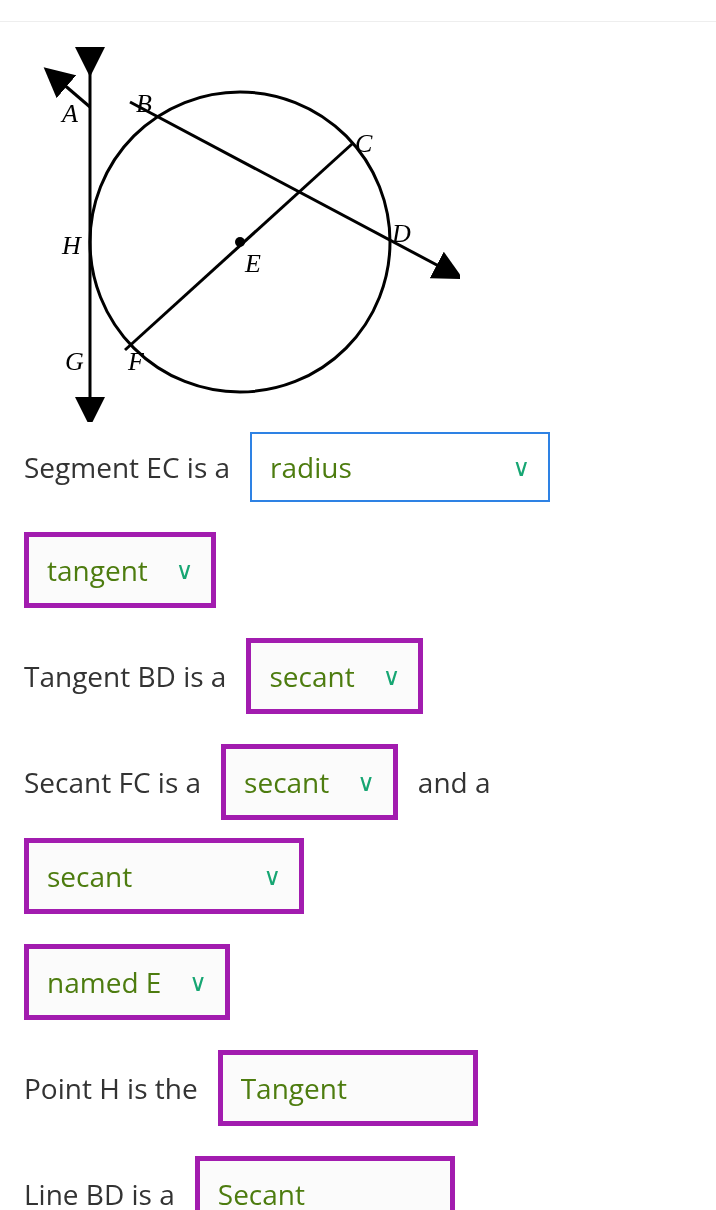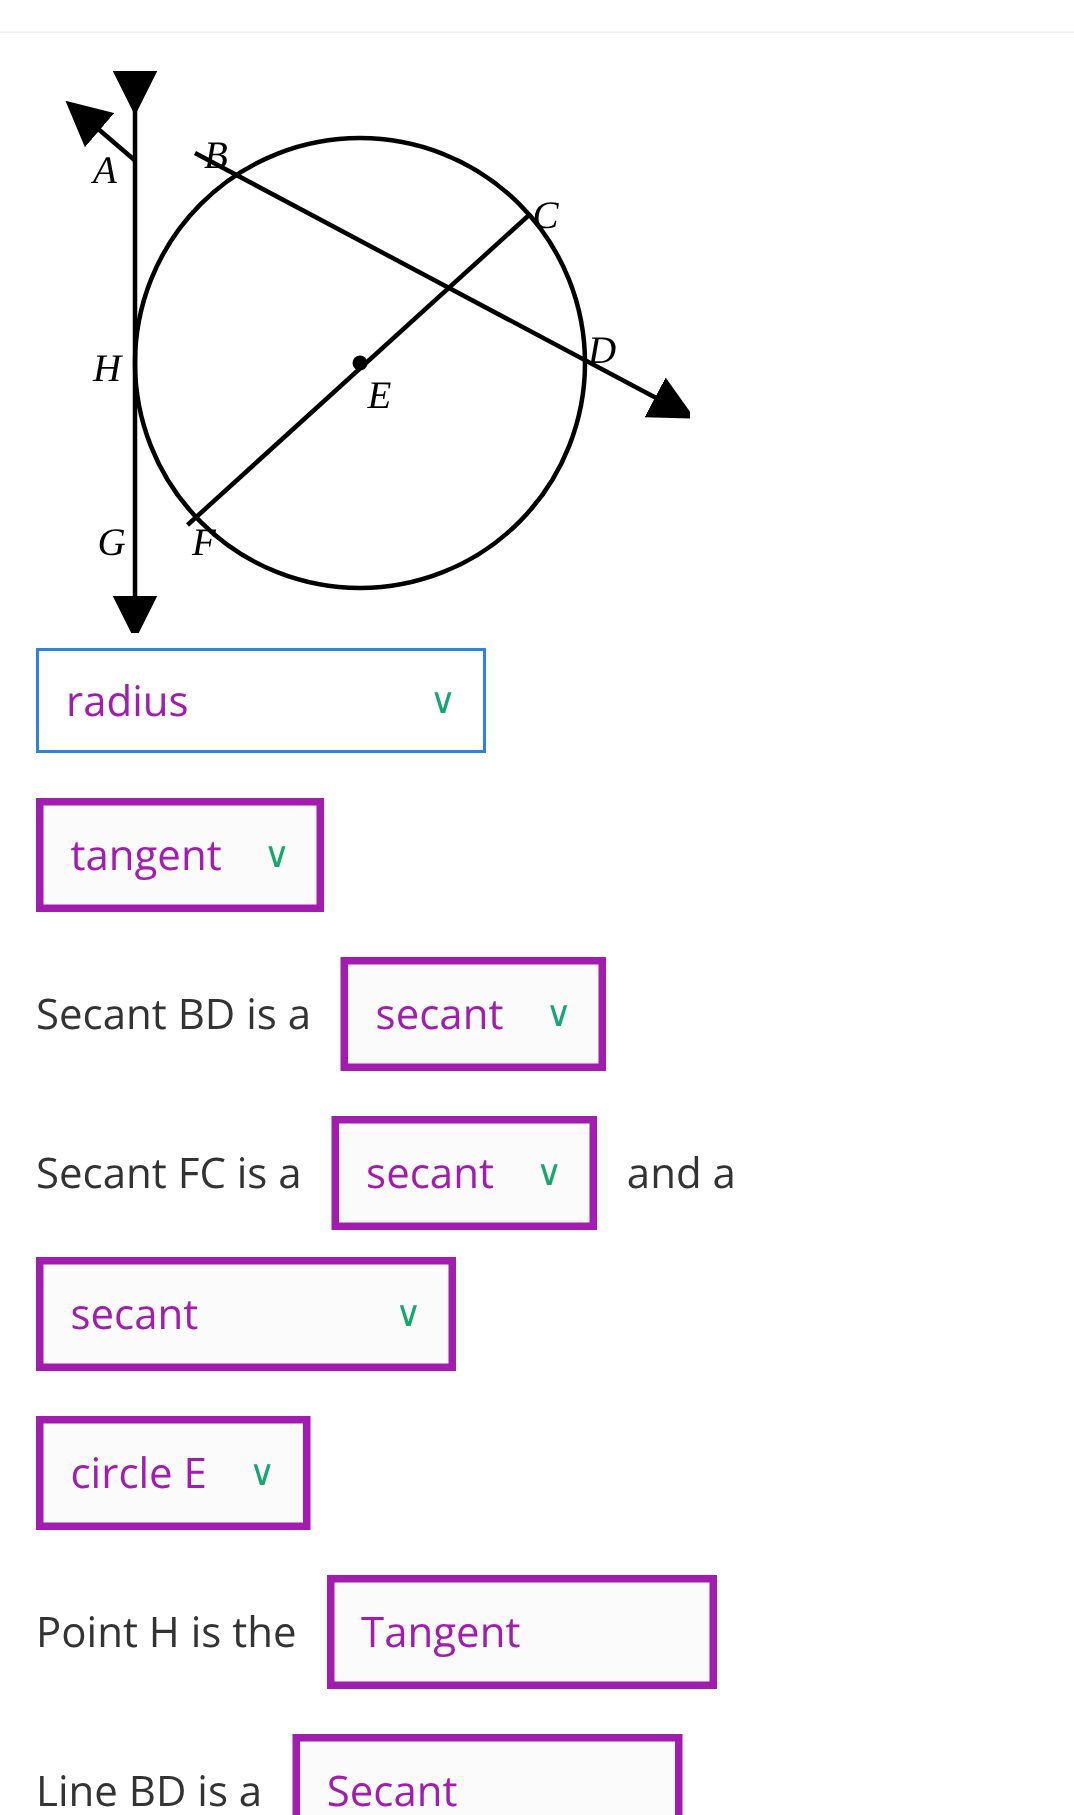--- a/index.html
+++ b/index.html
@@ -41,21 +41,21 @@
     min-height: 62px;
     cursor: pointer;
     position: relative;
   }
   .dropdown.active {
     border: 2px solid #2e82e4;
     background: #ffffff;
   }
   .dropdown .value {
     margin-right: 28px;
-    color: #a21caf;
+    color: #4d7c0f;
   }
   .dropdown.active .value { margin-right: 120px; }
   .chev {
     color: #17a673;
     font-size: 24px;
     line-height: 1;
   }
   .dropdown.wide { min-width: 300px; }
   .dropdown.nochev .value { margin-right: 0; }
   .top-strip {
@@ -102,35 +102,36 @@
   <text x="225" y="230" font-size="26" font-style="italic" font-family="serif">E</text>
   <text x="108" y="328" font-size="26" font-style="italic" font-family="serif">F</text>
   <text x="45" y="328" font-size="26" font-style="italic" font-family="serif">G</text>
   <text x="42" y="212" font-size="26" font-style="italic" font-family="serif">H</text>
 </svg>
 </div>
 
 <div class="content">
 
   <div class="row">
+    <span class="label">Segment EC is a</span>
     <div class="dropdown active wide">
       <span class="value">radius</span>
       <span class="chev">∨</span>
     </div>
   </div>
 
   <div class="row">
     <div class="dropdown">
       <span class="value">tangent</span>
       <span class="chev">∨</span>
     </div>
   </div>
 
   <div class="row">
-    <span class="label">Secant BD is a</span>
+    <span class="label">Tangent BD is a</span>
     <div class="dropdown">
       <span class="value">secant</span>
       <span class="chev">∨</span>
     </div>
   </div>
 
   <div class="row">
     <span class="label">Secant FC is a</span>
     <div class="dropdown">
       <span class="value">secant</span>
@@ -138,21 +139,21 @@
     </div>
     <span class="label">and a</span>
     <div class="dropdown wide" style="min-width:280px">
       <span class="value" style="margin-right:120px">secant</span>
       <span class="chev">∨</span>
     </div>
   </div>
 
   <div class="row">
     <div class="dropdown">
-      <span class="value">circle E</span>
+      <span class="value">named E</span>
       <span class="chev">∨</span>
     </div>
   </div>
 
   <div class="row">
     <span class="label">Point H is the</span>
     <div class="dropdown nochev" style="min-width:260px">
       <span class="value">Tangent</span>
     </div>
   </div>

